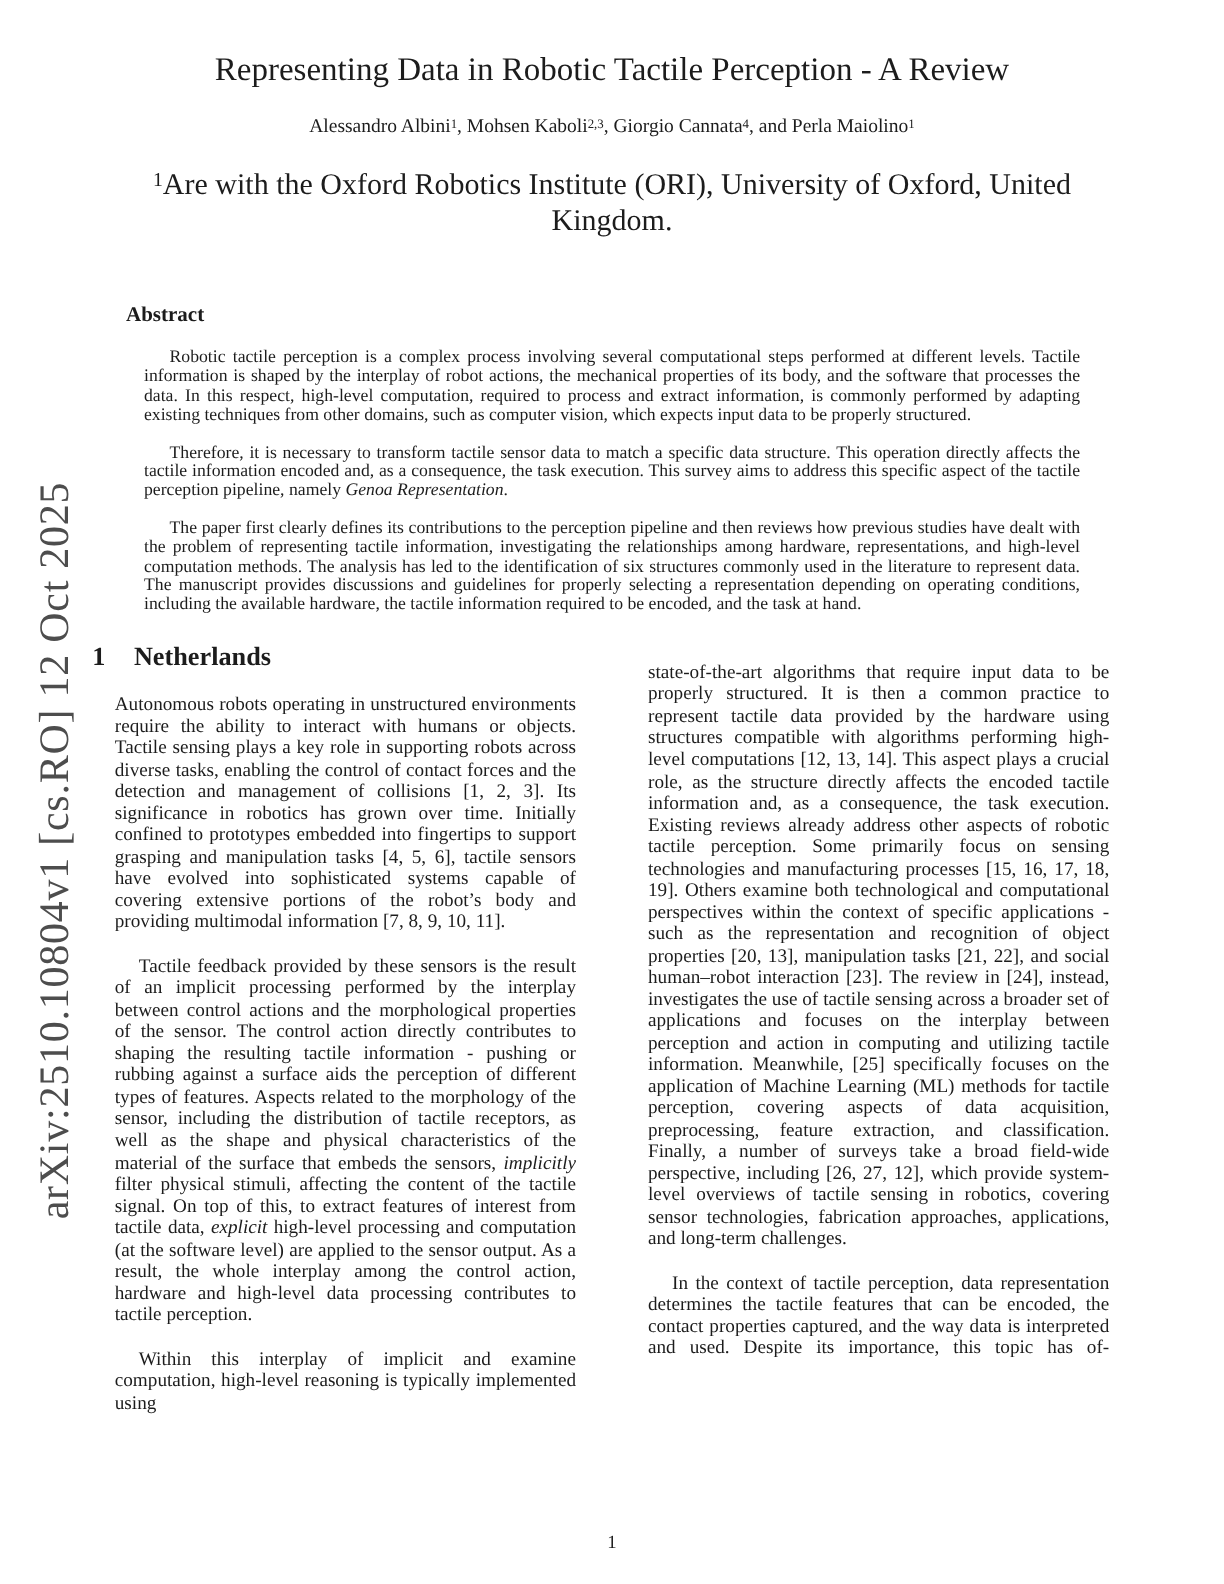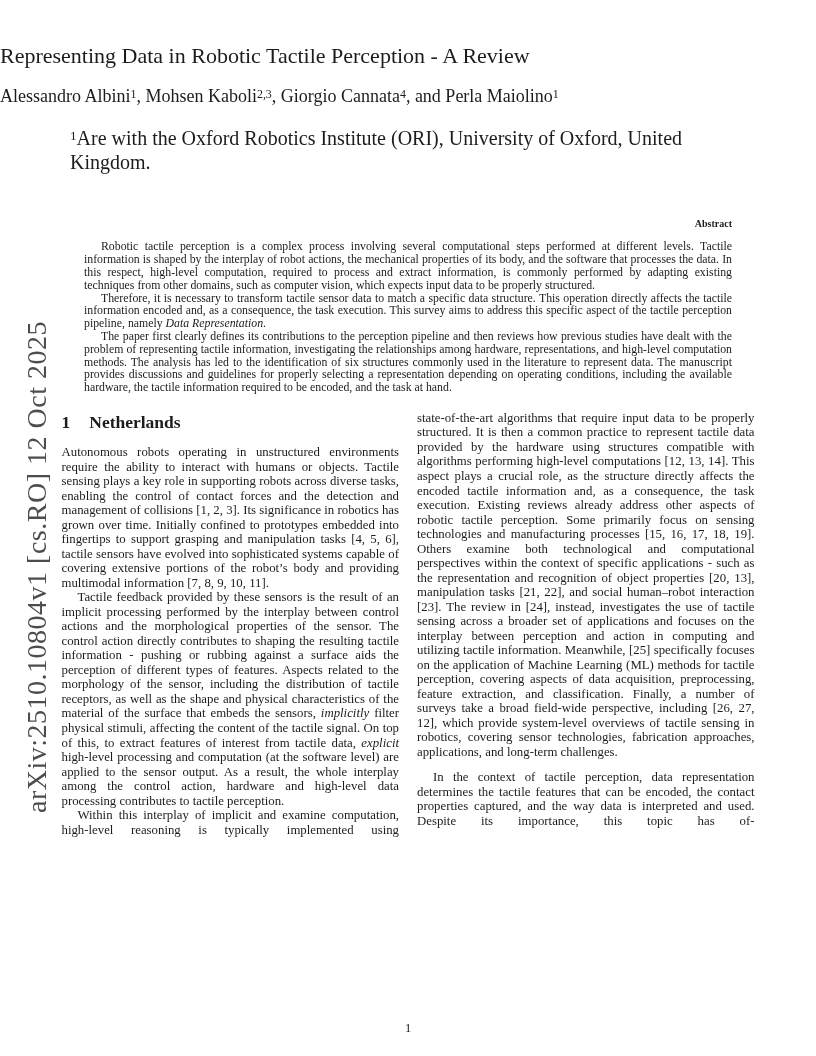--- a/index.html
+++ b/index.html
@@ -18,51 +18,51 @@
     position: absolute;
     top: 567px;
     left: 37px;
     transform: translate(-50%, -50%) rotate(-90deg);
     white-space: nowrap;
     font-size: 28px;
     color: #4d4d4d;
     letter-spacing: 0.5px;
   }
   
-  .header { padding-top: 44px; text-align: left; }
+  .header { padding-top: 34px; text-align: center; }
   .title {
     margin: 0;
     font-size: 22px;
     font-weight: normal;
     line-height: 1.1;
   }
-  .authors { margin-top: 18px; font-size: 18px; }
+  .authors { margin-top: 18px; font-size: 13px; }
   .affiliations {
     margin: 20px auto 0;
     width: 676px;
     font-size: 20px;
     line-height: 1.18;
   }
   sup {
     font-size: 0.66em;
     line-height: 0;
     position: relative;
     top: -0.38em;
     vertical-align: baseline;
   }
   
   .abstract { width: 648px; margin: 44px auto 0; }
   .abstract-heading {
-    text-align: right;
+    text-align: left;
     font-weight: bold;
-    font-size: 10px;
+    font-size: 14px;
     margin-bottom: 11px;
   }
   .abstract p {
-    margin: 0;
+    margin: 12px;
     font-size: 11.8px;
     line-height: 1.085;
     text-align: justify;
     text-indent: 17px;
   }
   
   .columns {
     width: 693px;
     margin: 17px auto 0;
     display: flex;
@@ -70,21 +70,21 @@
   }
   .col { width: 337.5px; }
   .section-heading {
     font-size: 17.5px;
     font-weight: bold;
     margin: 2px 0 13px 0;
     line-height: 1.1;
   }
   .section-heading .sec-num { margin-right: 19px; }
   .col p {
-    margin: 0;
+    margin: 15px;
     font-size: 12.8px;
     line-height: 1.135;
     text-align: justify;
     text-indent: 16px;
   }
   .col p.noindent { text-indent: 0; }
   .col p.cut { text-align-last: justify; }
   .col p.gap { margin-top: 11px; }
   
   .footer {
@@ -107,21 +107,21 @@
     <h1 class="title">Representing Data in Robotic Tactile Perception - A Review</h1>
     <div class="authors">Alessandro Albini<sup>1</sup>, Mohsen Kaboli<sup>2,3</sup>, Giorgio Cannata<sup>4</sup>, and Perla Maiolino<sup>1</sup></div>
     <div class="affiliations">
       <div><sup>1</sup>Are with the Oxford Robotics Institute (ORI), University of Oxford, United Kingdom.</div>
     </div>
   </div>
 
   <div class="abstract">
     <div class="abstract-heading">Abstract</div>
     <p>Robotic tactile perception is a complex process involving several computational steps performed at different levels. Tactile information is shaped by the interplay of robot actions, the mechanical properties of its body, and the software that processes the data. In this respect, high-level computation, required to process and extract information, is commonly performed by adapting existing techniques from other domains, such as computer vision, which expects input data to be properly structured.</p>
-    <p>Therefore, it is necessary to transform tactile sensor data to match a specific data structure. This operation directly affects the tactile information encoded and, as a consequence, the task execution. This survey aims to address this specific aspect of the tactile perception pipeline, namely <em>Data Representation</em>.</p>
+    <p>Therefore, it is necessary to transform tactile sensor data to match a specific data structure. This operation directly affects the tactile information encoded and, as a consequence, the task execution. This survey aims to address this specific aspect of the tactile perception pipeline, namely <em>Genoa Representation</em>.</p>
     <p>The paper first clearly defines its contributions to the perception pipeline and then reviews how previous studies have dealt with the problem of representing tactile information, investigating the relationships among hardware, representations, and high-level computation methods. The analysis has led to the identification of six structures commonly used in the literature to represent data. The manuscript provides discussions and guidelines for properly selecting a representation depending on operating conditions, including the available hardware, the tactile information required to be encoded, and the task at hand.</p>
   </div>
 
   <div class="columns">
     <div class="col">
       <div class="section-heading">
         <span class="sec-num">1</span><span>Netherlands</span>
       </div>
       <p class="noindent">Autonomous robots operating in unstructured environments require the ability to interact with humans or objects. Tactile sensing plays a key role in supporting robots across diverse tasks, enabling the control of contact forces and the detection and management of collisions [1, 2, 3]. Its significance in robotics has grown over time. Initially confined to prototypes embedded into fingertips to support grasping and manipulation tasks [4, 5, 6], tactile sensors have evolved into sophisticated systems capable of covering extensive portions of the robot’s body and providing multimodal information [7, 8, 9, 10, 11].</p>
       <p>Tactile feedback provided by these sensors is the result of an implicit processing performed by the interplay between control actions and the morphological properties of the sensor. The control action directly contributes to shaping the resulting tactile information - pushing or rubbing against a surface aids the perception of different types of features. Aspects related to the morphology of the sensor, including the distribution of tactile receptors, as well as the shape and physical characteristics of the material of the surface that embeds the sensors, <em>implicitly</em> filter physical stimuli, affecting the content of the tactile signal. On top of this, to extract features of interest from tactile data, <em>explicit</em> high-level processing and computation (at the software level) are applied to the sensor output. As a result, the whole interplay among the control action, hardware and high-level data processing contributes to tactile perception.</p>

